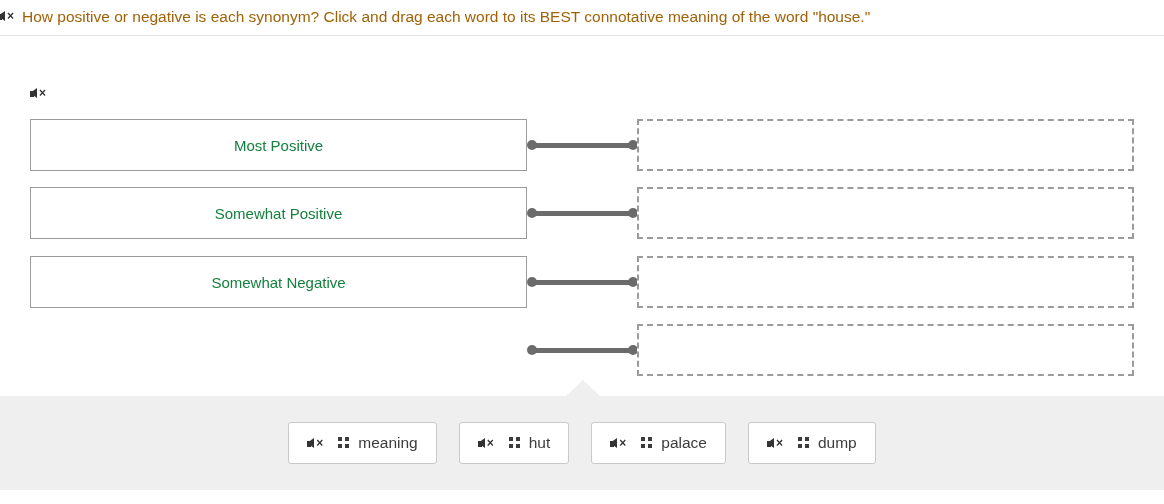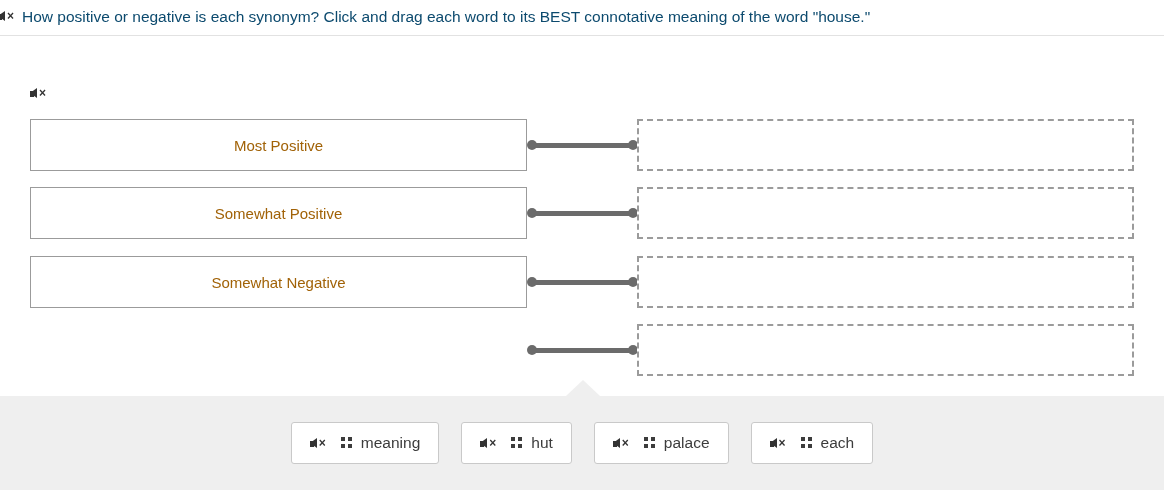--- a/index.html
+++ b/index.html
@@ -36,21 +36,21 @@
     top: 7px;
     width: 24px;
     height: 18px;
   }
   .header-text {
     position: absolute;
     left: 22px;
     top: 7px;
     font-size: 15.5px;
     line-height: 20px;
-    color: #0c4a6e;
+    color: #a16207;
     white-space: nowrap;
   }
 
   
   .spk {
     display: inline-block;
     position: relative;
     width: 22px;
     height: 17px;
     vertical-align: middle;
@@ -117,21 +117,21 @@
     top: 0;
     width: 497px;
     height: 52px;
     border: 1px solid #9b9b9b;
     background: #ffffff;
     box-sizing: border-box;
     display: flex;
     align-items: center;
     justify-content: center;
     font-size: 15px;
-    color: #a16207;
+    color: #15803d;
   }
   .connector {
     position: absolute;
     left: 527px;
     top: 21px;
     width: 111px;
     height: 10px;
   }
   .connector .bar {
     position: absolute;
@@ -366,19 +366,19 @@
         <span class="spk">
           <span class="cone"></span><span class="body"></span><span class="x">×</span>
         </span>
       </span>
       <span class="grip">
         <span></span>
           <span></span>
           <span></span>
           <span></span>
       </span>
-      <span class="chip-label">each</span>
+      <span class="chip-label">dump</span>
     </div>
 
   </div>
 </div>
 
 <div class="footer-space"></div>
 
 </body></html>

